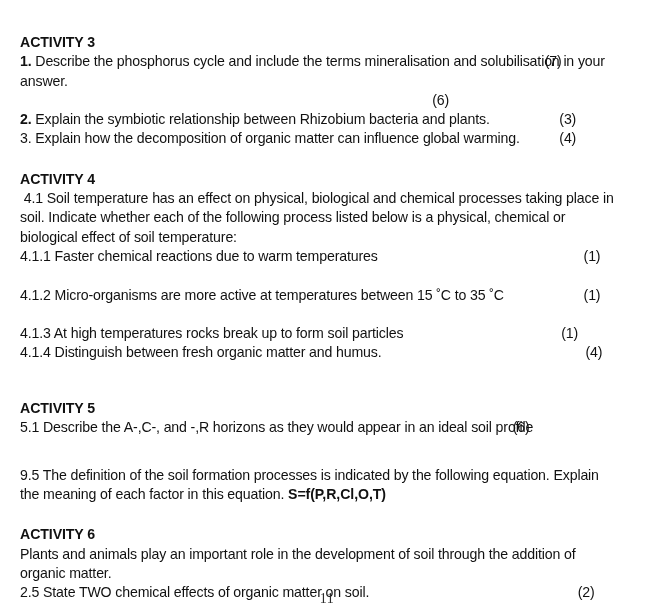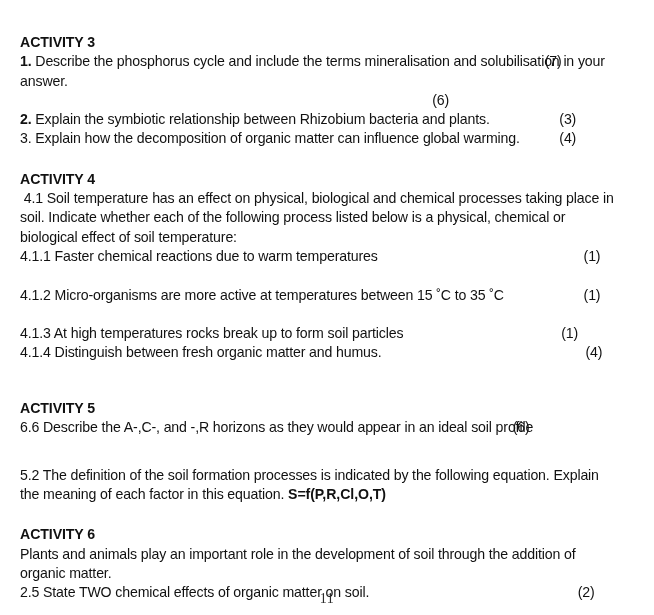--- a/index.html
+++ b/index.html
@@ -121,26 +121,26 @@
 
     <div class="q-line"><span>4.1.3</span> <span>At high temperatures rocks break up to form soil particles</span><span class="marks" id="m-q413" style="left: 558px;">(1)</span></div>
 
     <div class="q-line"><span>4.1.4</span> <span>Distinguish between fresh organic matter and humus.</span><span class="marks" id="m-q414" style="left: 583px;">(4)</span></div>
 
     <div class="gap-xl"></div>
     <div class="spacer-half"></div>
 
     <div class="activity-heading">ACTIVITY 5</div>
 
-    <div class="q-line"><span>6.6</span> <span>Describe the A-,C-, and -,R horizons as they would appear in an ideal soil profile</span><span class="marks" id="m-q51" style="left: 508px;">(6)</span></div>
+    <div class="q-line"><span>5.1</span> <span>Describe the A-,C-, and -,R horizons as they would appear in an ideal soil profile</span><span class="marks" id="m-q51" style="left: 508px;">(6)</span></div>
 
     <div class="spacer-line"></div>
     <div class="spacer-half"></div>
 
-    <div class="q-block"><span>5.2</span> <span>The definition of the soil formation processes is indicated by the following equation. Explain the meaning of each factor in this equation. </span><span class="inline-bold">S=f(P,R,Cl,O,T)</span><span class="marks" id="m-q52" style="left: 541px; top: 19.3px;">(7)</span></div>
+    <div class="q-block"><span>9.5</span> <span>The definition of the soil formation processes is indicated by the following equation. Explain the meaning of each factor in this equation. </span><span class="inline-bold">S=f(P,R,Cl,O,T)</span><span class="marks" id="m-q52" style="left: 541px; top: 19.3px;">(7)</span></div>
 
     <div class="gap-lg"></div>
 
     <div class="activity-heading">ACTIVITY 6</div>
 
     <div class="q-block">Plants and animals play an important role in the development of soil through the addition of organic matter.</div>
 
     <div class="q-line"><span>2.5</span> <span>State TWO chemical effects of organic matter on soil.</span><span class="marks" id="m-q61" style="left: 575px;">(2)</span></div>
 
     <div class="spacer-line"></div>

